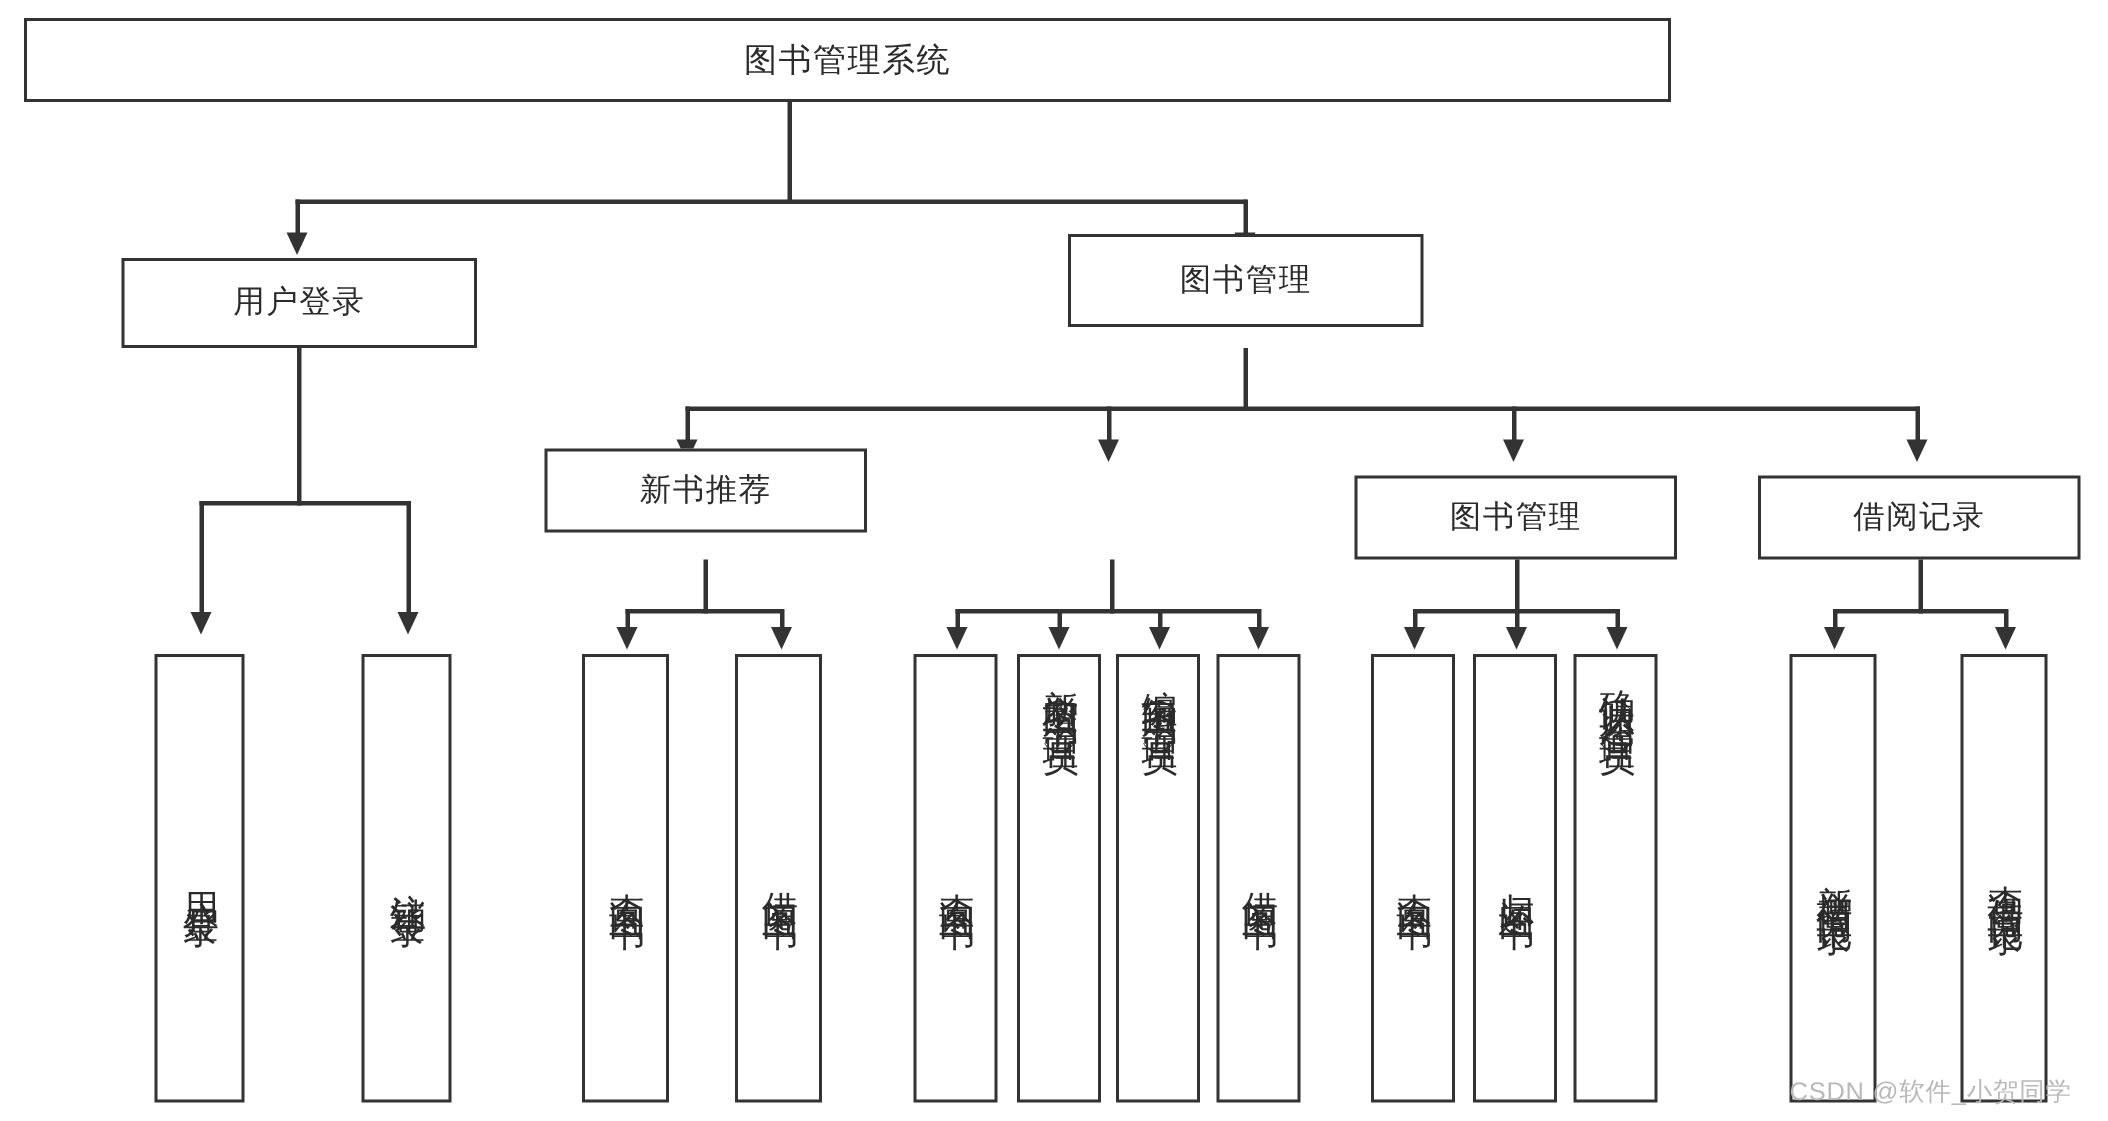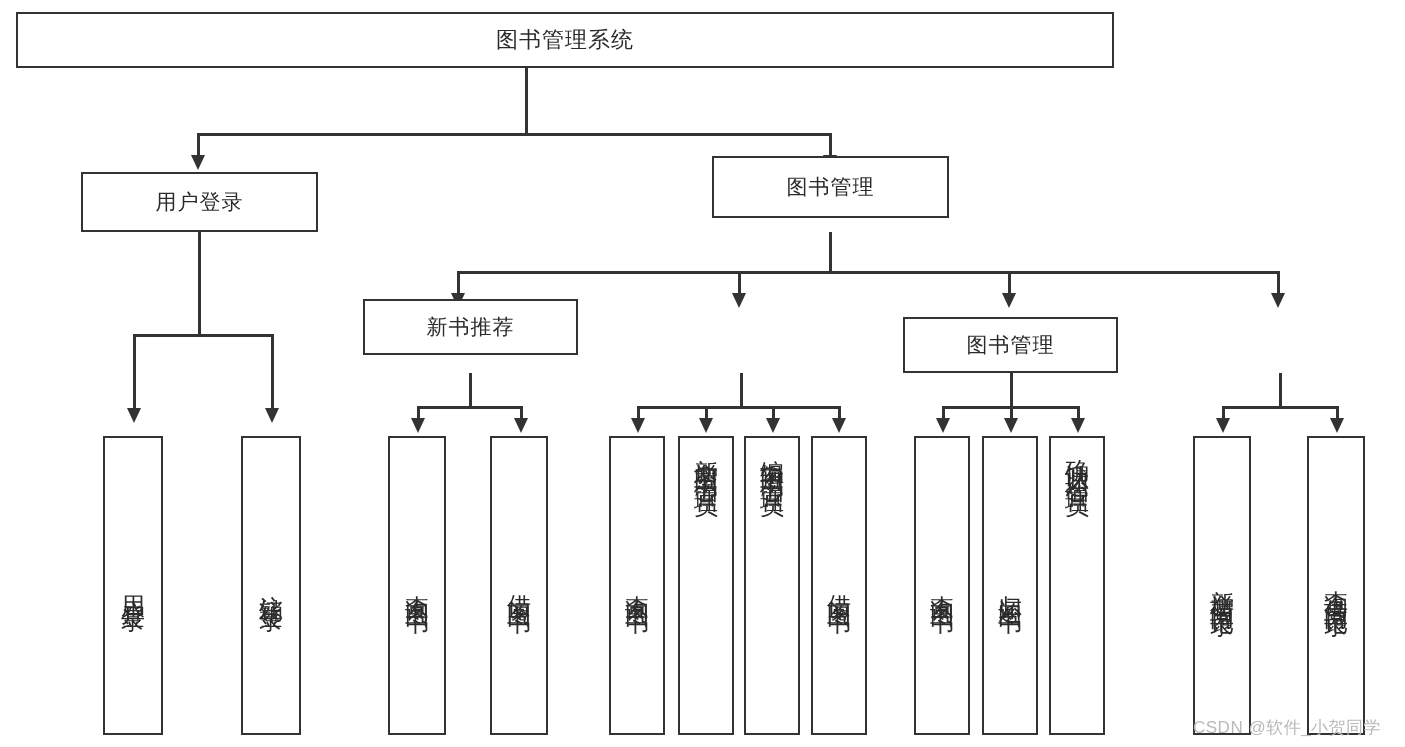--- a/index.html
+++ b/index.html
@@ -117,20 +117,23 @@
   <div class="arrow" style="left:1002px;top:293px;"></div>
   <div class="vline" style="left:1277px;top:271px;height:24px;"></div>
   <div class="arrow" style="left:1271px;top:293px;"></div>
 
   <div class="node h" style="left:363px;top:299px;width:215px;height:56px;">
     <span class="lbl">新书推荐</span>
   </div>
   <div class="node h" style="left:903px;top:317px;width:215px;height:56px;">
     <span class="lbl">图书管理</span>
   </div>
+  <div class="node h" style="left:1172px;top:317px;width:215px;height:56px;">
+    <span class="lbl">借阅记录</span>
+  </div>
 
   <div class="vline" style="left:469px;top:373px;height:36px;"></div>
   <div class="hline" style="left:417px;top:406px;width:105px;"></div>
   <div class="vline" style="left:417px;top:406px;height:14px;"></div>
   <div class="arrow" style="left:411px;top:418px;"></div>
   <div class="vline" style="left:520px;top:406px;height:14px;"></div>
   <div class="arrow" style="left:514px;top:418px;"></div>
 
   <div class="vline" style="left:740px;top:373px;height:36px;"></div>
   <div class="hline" style="left:637px;top:406px;width:202px;"></div>

